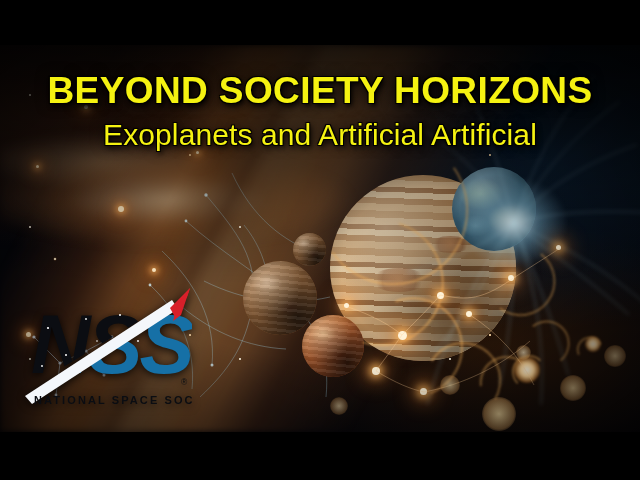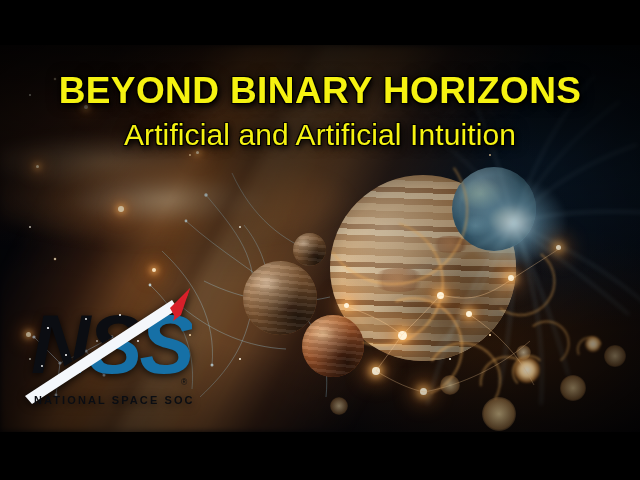--- a/index.html
+++ b/index.html
@@ -382,22 +382,22 @@
     <div class="bokeh" style="left:330px;top:352px;width:18px;height:18px;background:radial-gradient(circle,rgba(255,230,180,.6) 0%,rgba(255,186,104,.26) 62%,rgba(255,160,70,0) 78%);"></div>
 
     <div class="layer darkentop"></div>
     <div class="layer vignette"></div>
   </div>
 
   <div id="bar-top"></div>
   <div id="bar-bottom"></div>
 
   <div id="title-block">
-    <div id="main-title">BEYOND BINARY HORIZONS</div>
-    <div id="sub-title">Artificial and Artificial Intuition</div>
+    <div id="main-title">BEYOND SOCIETY HORIZONS</div>
+    <div id="sub-title">Exoplanets and Artificial Artificial</div>
   </div>
 
   <div id="nss-logo">
     <svg viewBox="0 0 340 256">
       <defs>
         <clipPath id="clipUpper">
           <polygon points="0,0 340,0 340,14 10,214 0,214"></polygon>
         </clipPath>
         <clipPath id="clipLower">
           <polygon points="340,26 340,256 0,256 0,226 22,226"></polygon>

